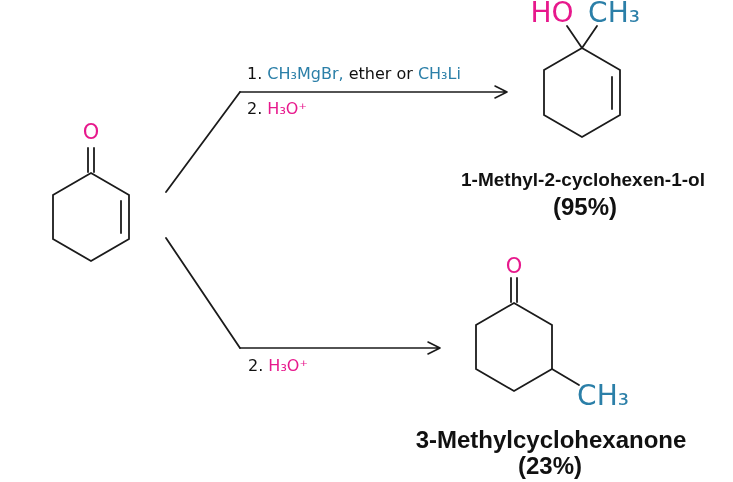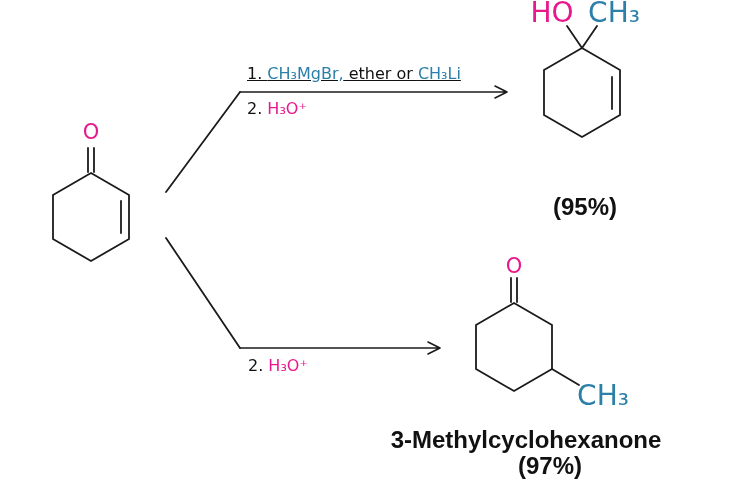--- a/index.html
+++ b/index.html
@@ -68,30 +68,31 @@
   </svg>
 
   <div class="atom magenta" style="left:91px;top:132px;font-size:21px;">O</div>
 
   <div class="atom magenta" style="left:552px;top:13px;">HO</div>
   <div class="atom teal" style="left:614px;top:13px;">CH₃</div>
 
   <div class="atom magenta" style="left:514px;top:266px;font-size:21px;">O</div>
   <div class="atom teal" style="left:603px;top:396px;">CH₃</div>
 
-  <div class="cond" style="left:247px;top:66px;text-decoration:underline;">
+  <div class="cond" style="left:247px;top:66px;">
     <span>1. </span><span class="teal">CH₃MgBr,</span><span> ether or </span><span class="teal">CH₃Li</span>
   </div>
   <div class="cond" style="left:247px;top:101px;">
     <span>2. </span><span class="magenta">H₃O⁺</span>
   </div>
 
   <div class="cond" style="left:248px;top:358px;">
     <span>2. </span><span class="magenta">H₃O⁺</span>
   </div>
 
 
+  <div class="name" style="left:583px;top:180px;font-size:19px;">1-Methyl-2-cyclohexen-1-ol</div>
   <div class="name" style="left:585px;top:207px;">(95%)</div>
 
-  <div class="name" style="left:526px;top:440px;">3-Methylcyclohexanone</div>
-  <div class="name" style="left:550px;top:466px;">(97%)</div>
+  <div class="name" style="left:551px;top:440px;">3-Methylcyclohexanone</div>
+  <div class="name" style="left:550px;top:466px;">(23%)</div>
 
 </div>
 
 </body></html>

